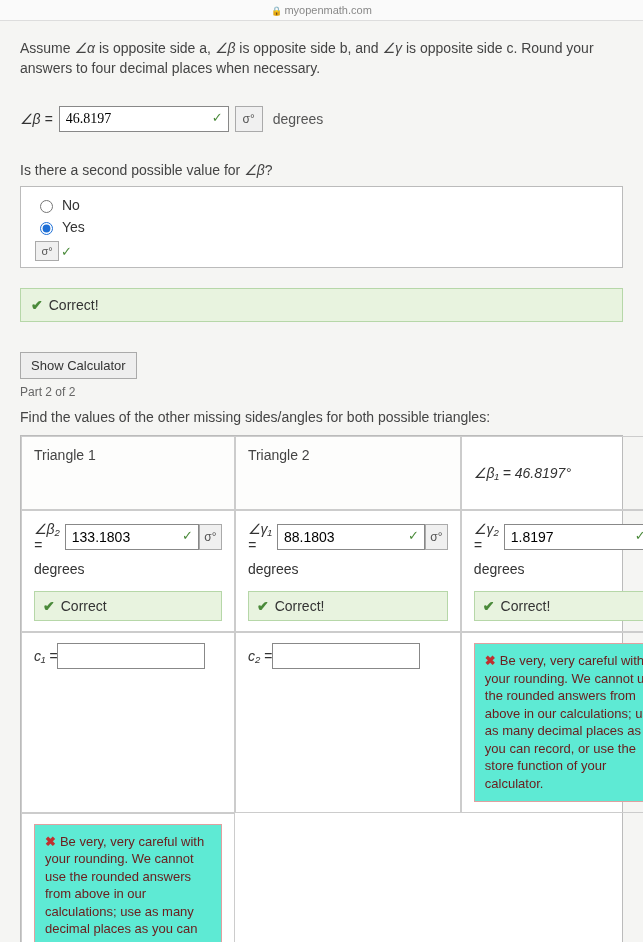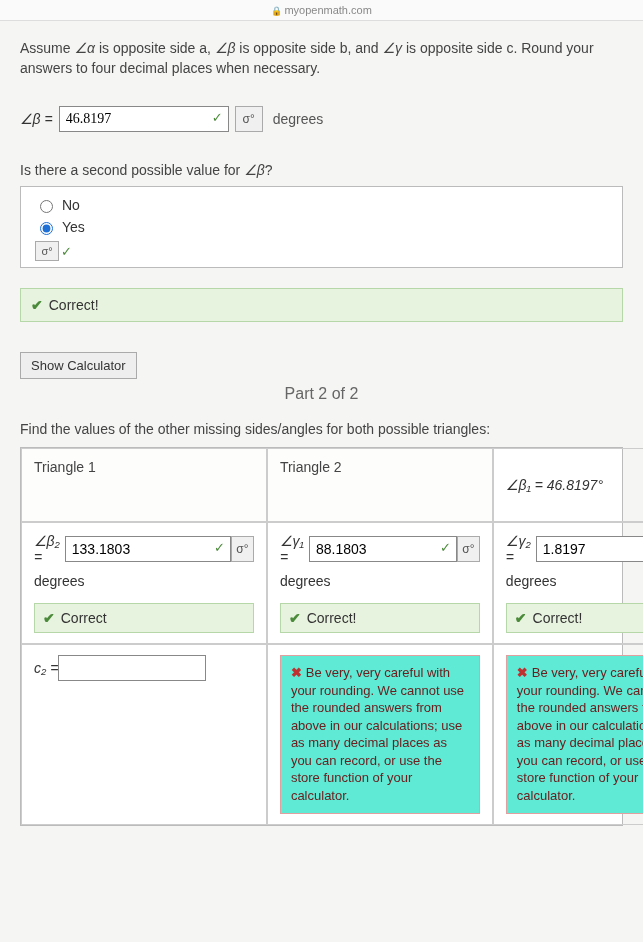--- a/index.html
+++ b/index.html
@@ -28,21 +28,21 @@
   .label-eq { font-style: italic; color: #333; }
   input[type="text"].answer {
     border: 1px solid #888;
     padding: 4px 6px;
     font-size: 14px;
     height: 26px;
     background: #fff;
   }
   .answer.wide { width: 170px; font-family: Liberation Serif, serif; }
   .answer.med { width: 148px; }
-  .answer.small { width: 166px; }
+  .answer.small { width: 134px; }
   .preview-btn {
     border: 1px solid #aaa;
     background: #f0f0f0;
     height: 26px;
     width: 28px;
     display: inline-flex;
     align-items: center;
     justify-content: center;
     font-size: 12px;
     color: #555;
@@ -88,21 +88,21 @@
   }
   .feedback .icon { color: #4a8a3a; font-weight: bold; }
   .show-calc {
     border: 1px solid #aaa;
     background: #eee;
     padding: 5px 10px;
     font-size: 13px;
     cursor: pointer;
     color: #333;
   }
-  .part-label { text-align: center; font-size: 16px; color: #666; margin-top: 6px; margin-bottom: 18px; }
+  .part-label { text-align: left; font-size: 12px; color: #666; margin-top: 6px; margin-bottom: 10px; }
   .find-prompt { color: #444; margin-bottom: 10px; }
   .tri-table {
     display: grid;
     grid-template-columns: 1fr 1fr 1fr;
     border: 1px solid #bbb;
     background: #fff;
   }
   .tri-cell {
     border: 1px solid #ccc;
     padding: 10px 12px;
@@ -248,20 +248,26 @@
         <div>degrees</div>
         <div class="small-feedback">
           <span class="icon">✔</span>
           <span>Correct!</span>
         </div>
       </div>
     </div>
 
     <div class="tri-cell">
       <div class="inline-field">
+        <span class="label-eq">c₁ =</span>
+        <input type="text" class="answer med" value="" style="">
+      </div>
+    </div>
+    <div class="tri-cell">
+      <div class="inline-field">
         <span class="label-eq">c₂ =</span>
         <input type="text" class="answer med" value="" style="">
       </div>
     </div>
 
     <div class="tri-cell">
       <div class="warn-box">
         <span class="x">✖</span><span>Be very, very careful with your rounding. We cannot use the rounded answers from above in our calculations; use as many decimal places as you can record, or use the store function of your calculator.</span>
       </div>
     </div>

